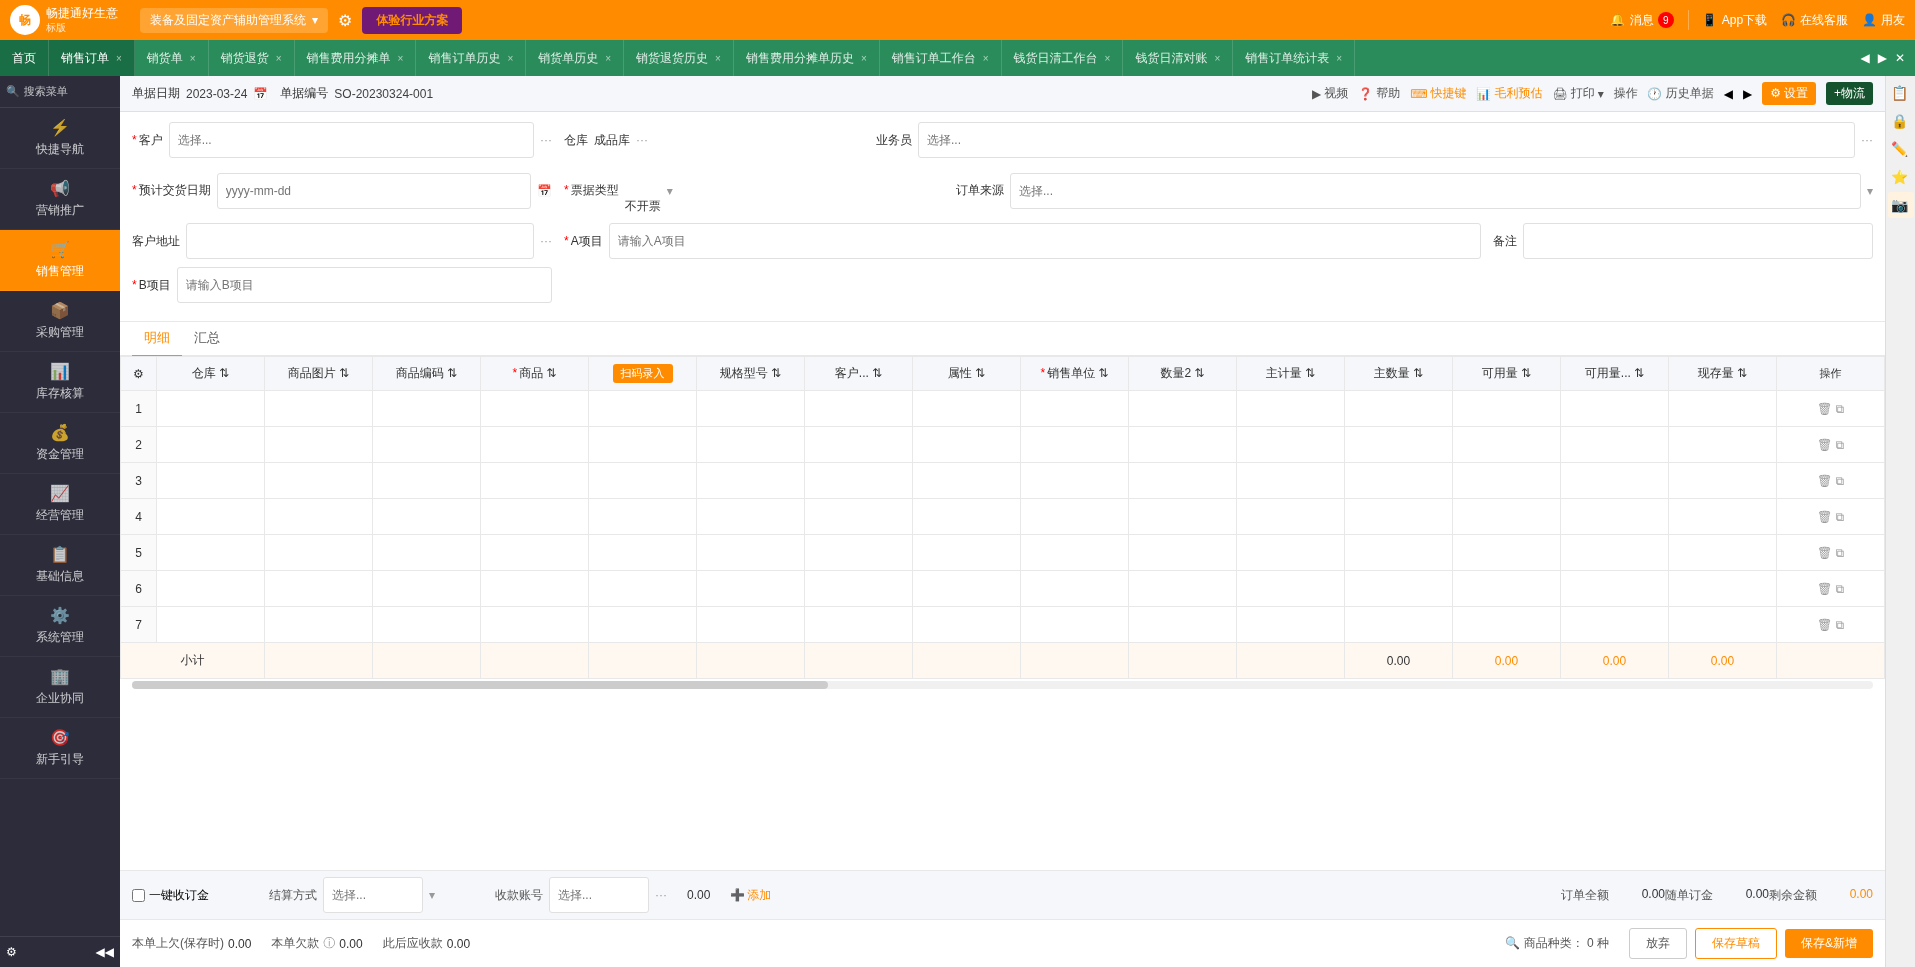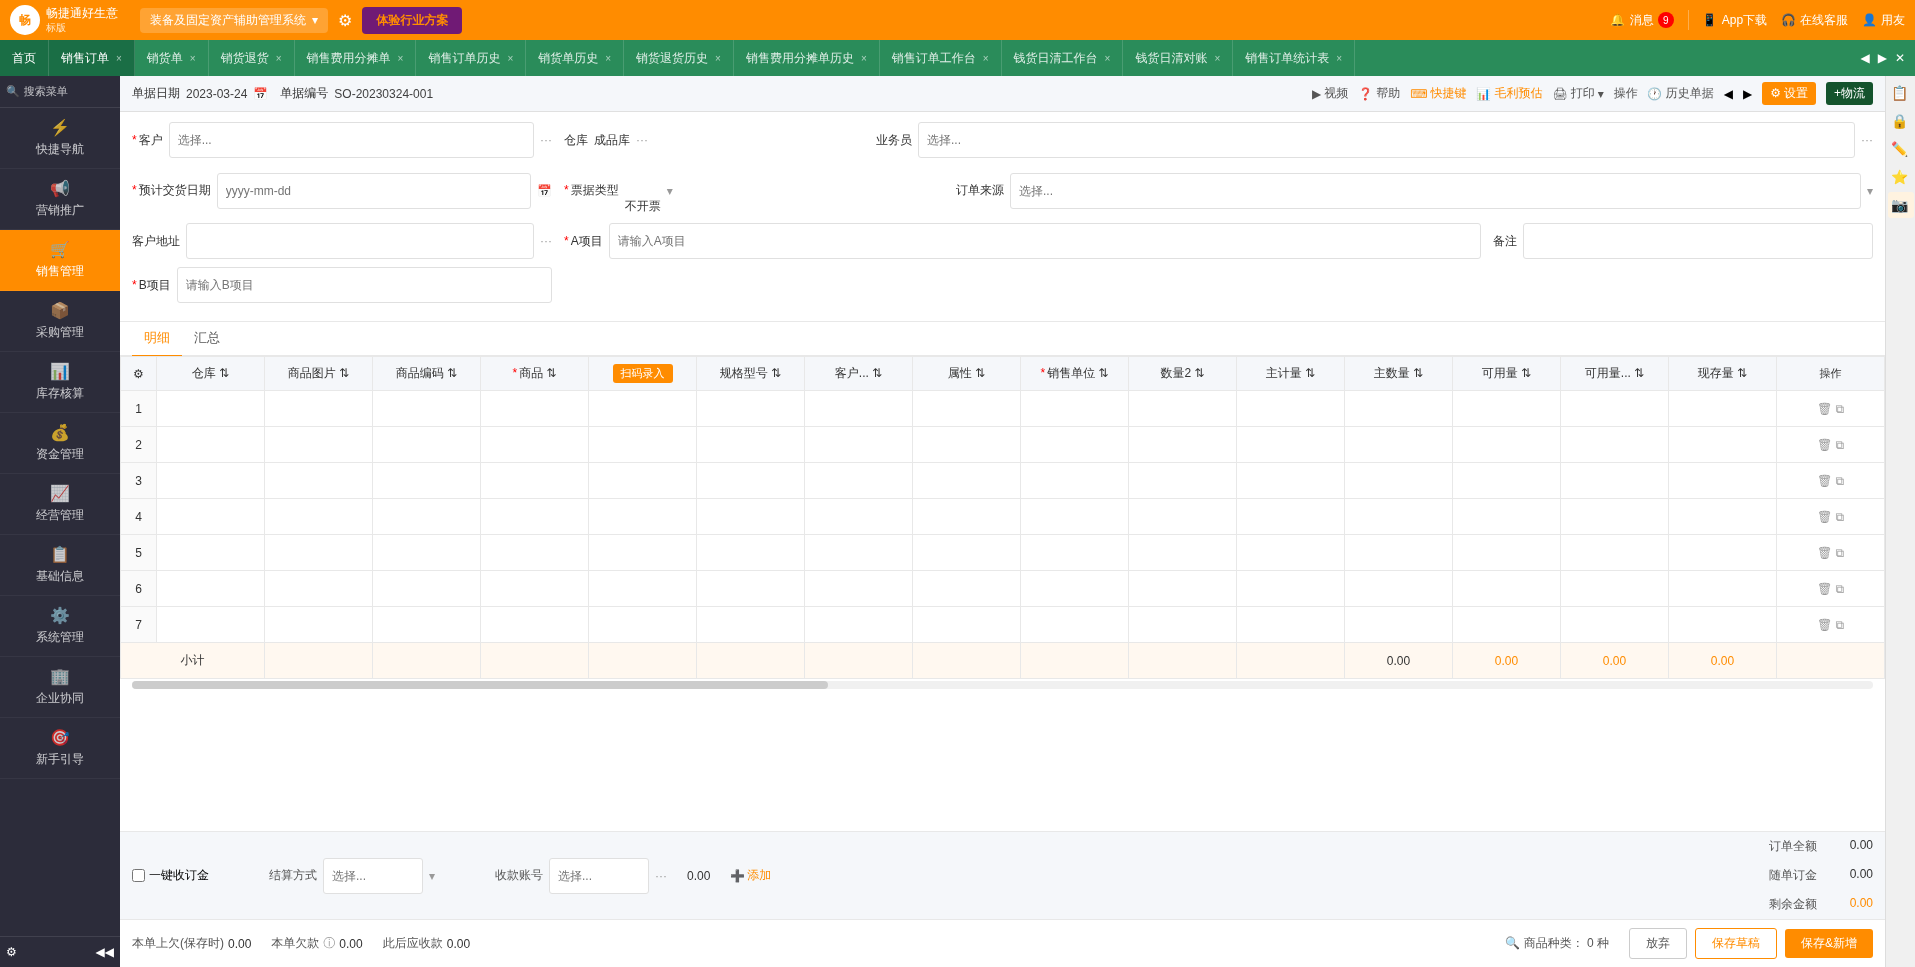--- a/index.html
+++ b/index.html
@@ -965,21 +965,21 @@
         <input type="text" class="field-input" style="width: 80px;" placeholder="选择...">
         <span class="field-dots">···</span>
       </div>
       <span style="font-size:12px;color:#333;">0.00</span>
       <span class="add-btn">
         <span>➕</span>
         <span>添加</span>
       </span>
 
       <div style="margin-left:auto;display:flex;align-items:flex-end;gap:30px;">
-        <div style="display:flex;flex-direction:column;gap:12px;font-size:12px;">
+        <div style="display:flex;flex-direction:row;gap:0;font-size:12px;">
           <div style="display:flex;justify-content:space-between;gap:16px;">
             <span class="summary-label">订单全额</span>
             <span class="summary-value">0.00</span>
           </div>
           <div style="display:flex;justify-content:space-between;gap:16px;">
             <span class="summary-label">随单订金</span>
             <span class="summary-value">0.00</span>
           </div>
           <div style="display:flex;justify-content:space-between;gap:16px;">
             <span class="summary-label">剩余金额</span>

